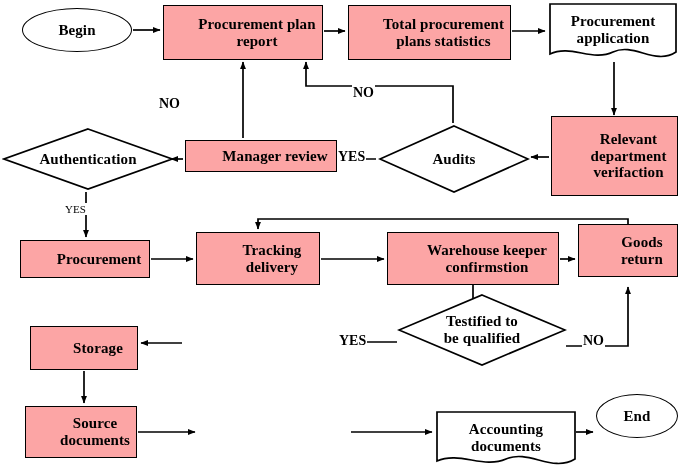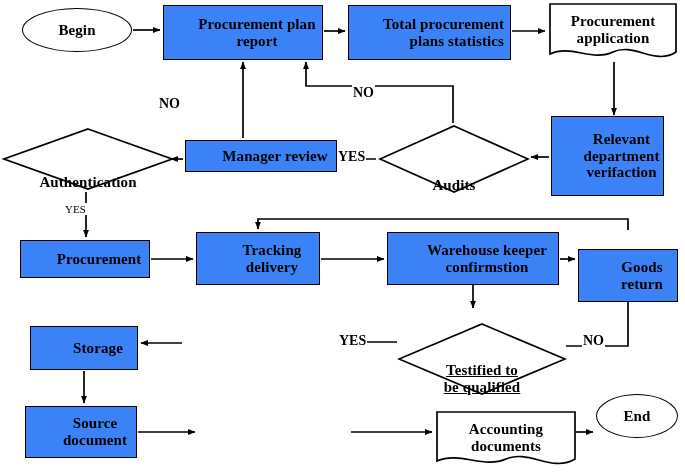--- a/index.html
+++ b/index.html
@@ -23,21 +23,21 @@
     justify-content: center;
     text-align: center;
     color: #000000;
     font-weight: bold;
     font-size: 15px;
     line-height: 1.12;
     letter-spacing: 0.1px;
   }
   .rect {
     border: 1.6px solid #000000;
-    background: #3b82f6;
+    background: #fca5a5;
     padding-left: 28px;
   }
   .node span {
     display: block;
     padding: 0 3px;
   }
   
   .term {
     border: 1.6px solid #000000;
     background: #ffffff;
@@ -59,21 +59,20 @@
     position: relative;
     z-index: 2;
     width: 100%;
     padding-bottom: 7px;
     box-sizing: border-box;
   }
   
   .diamond {
     background: transparent;
     border: none;
-    align-items: flex-end;
   }
   .diamond .dia-svg {
     position: absolute;
     left: 0;
     top: 0;
     width: 100%;
     height: 100%;
   }
   .diamond .dia-label {
     position: relative;
@@ -165,21 +164,21 @@
   <div class="node term" style="left:22px; top:8px; width:110px; height:44px;">
     <span>Begin</span>
   </div>
 
   <div class="node rect" style="left:163px; top:5px; width:160px; height:55px;">
     <span style="white-space:pre-line;">Procurement plan
 report</span>
   </div>
 
   <div class="node rect" style="left:348px; top:5px; width:163px; height:55px;">
-    <span style="white-space:pre-line;text-align:right;">Total procurement
+    <span style="white-space:pre-line;">Total procurement
 plans statistics</span>
   </div>
 
   <div class="node doc" style="left:548px; top:2px; width:130px; height:62px;">
     <svg class="doc-svg" viewBox="0 0 130 62" preserveAspectRatio="none">
       <path d="M2,2 L128,2 L128,50 C107,64 86,40 65,50 C44,60 23,42 2,52 Z" fill="#ffffff" stroke="#000000" stroke-width="1.7"></path>
     </svg>
     <span class="doc-label" style="white-space:pre-line;">Procurement
 application</span>
   </div>
@@ -195,61 +194,61 @@
     <span>Manager review</span>
   </div>
 
   <div class="node diamond" style="left:378px; top:124px; width:152px; height:70px;">
     <svg class="dia-svg" viewBox="0 0 152 70" preserveAspectRatio="none">
       <path d="M76,2 L150,35 L76,68 L2,35 Z" fill="#ffffff" stroke="#000000" stroke-width="1.7"></path>
     </svg>
     <span class="dia-label">Audits</span>
   </div>
 
-  <div class="node rect" style="left:551px; top:116px; width:113px; height:80px;">
+  <div class="node rect" style="left:551px; top:116px; width:127px; height:80px;">
     <span style="white-space:pre-line;">Relevant
 department
 verifaction</span>
   </div>
 
   <div class="node rect" style="left:20px; top:240px; width:130px; height:38px;">
     <span>Procurement</span>
   </div>
 
   <div class="node rect" style="left:387px; top:232px; width:172px; height:53px;">
     <span style="white-space:pre-line;">Warehouse keeper
 confirmstion</span>
   </div>
 
   <div class="node rect" style="left:196px; top:232px; width:124px; height:53px;">
     <span style="white-space:pre-line;">Tracking
 delivery</span>
   </div>
 
-  <div class="node rect" style="left:578px; top:249px; width:100px; height:53px;">
+  <div class="node rect" style="left:578px; top:224px; width:100px; height:53px;">
     <span style="white-space:pre-line;">Goods
 return</span>
   </div>
 
   <div class="node rect" style="left:30px; top:326px; width:108px; height:44px;">
     <span>Storage</span>
   </div>
 
 
-  <div class="node diamond" style="left:397px; top:322px; width:170px; height:74px;text-decoration:underline;">
+  <div class="node diamond" style="left:397px; top:293px; width:170px; height:74px;">
     <svg class="dia-svg" viewBox="0 0 170 74" preserveAspectRatio="none">
       <path d="M85,2 L168,37 L85,72 L2,37 Z" fill="#ffffff" stroke="#000000" stroke-width="1.7"></path>
     </svg>
     <span class="dia-label" style="white-space:pre-line;">Testified to
 be qualified</span>
   </div>
 
   <div class="node rect" style="left:25px; top:406px; width:112px; height:52px;">
     <span style="white-space:pre-line;">Source
-document</span>
+documents</span>
   </div>
 
 
   <div class="node doc" style="left:435px; top:410px; width:142px; height:62px;">
     <svg class="doc-svg" viewBox="0 0 142 62" preserveAspectRatio="none">
       <path d="M2,2 L140,2 L140,49 C117,63 94,39 71,49 C48,59 25,41 2,51 Z" fill="#ffffff" stroke="#000000" stroke-width="1.7"></path>
     </svg>
     <span class="doc-label" style="white-space:pre-line;">Accounting
 documents</span>
   </div>

